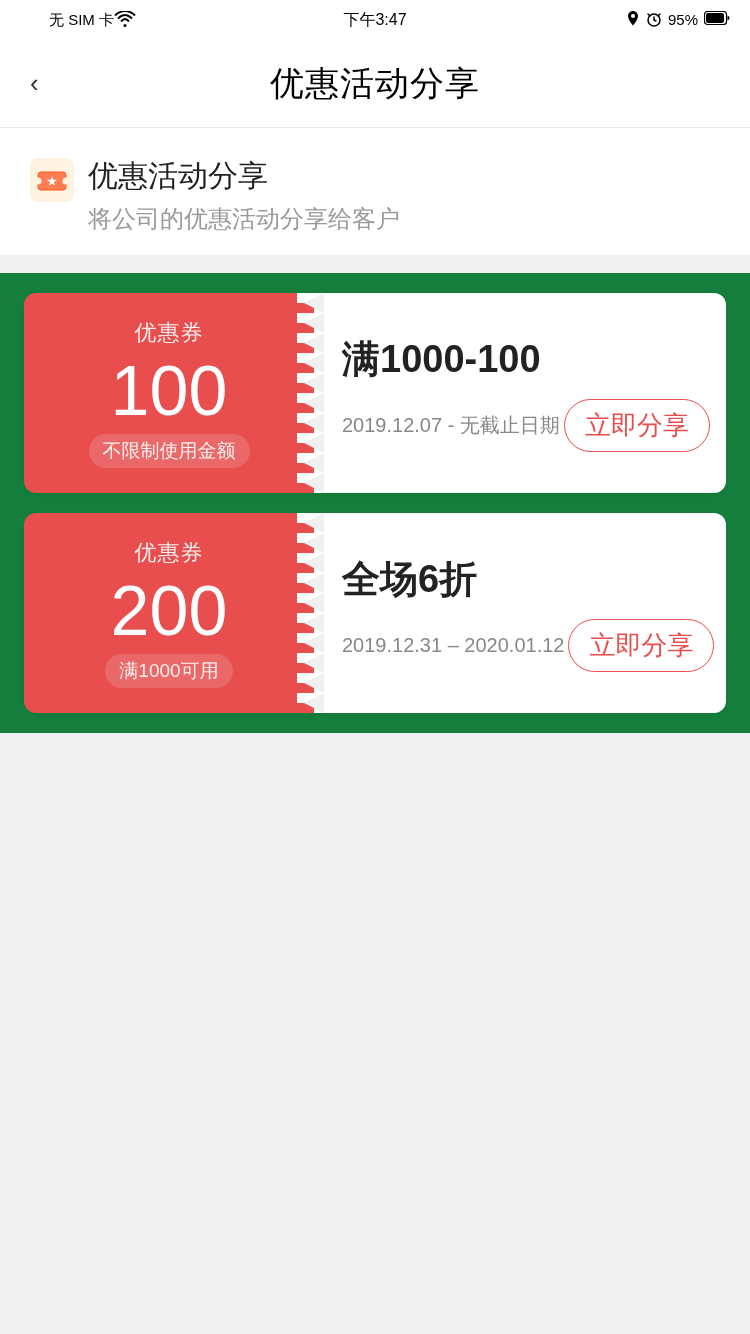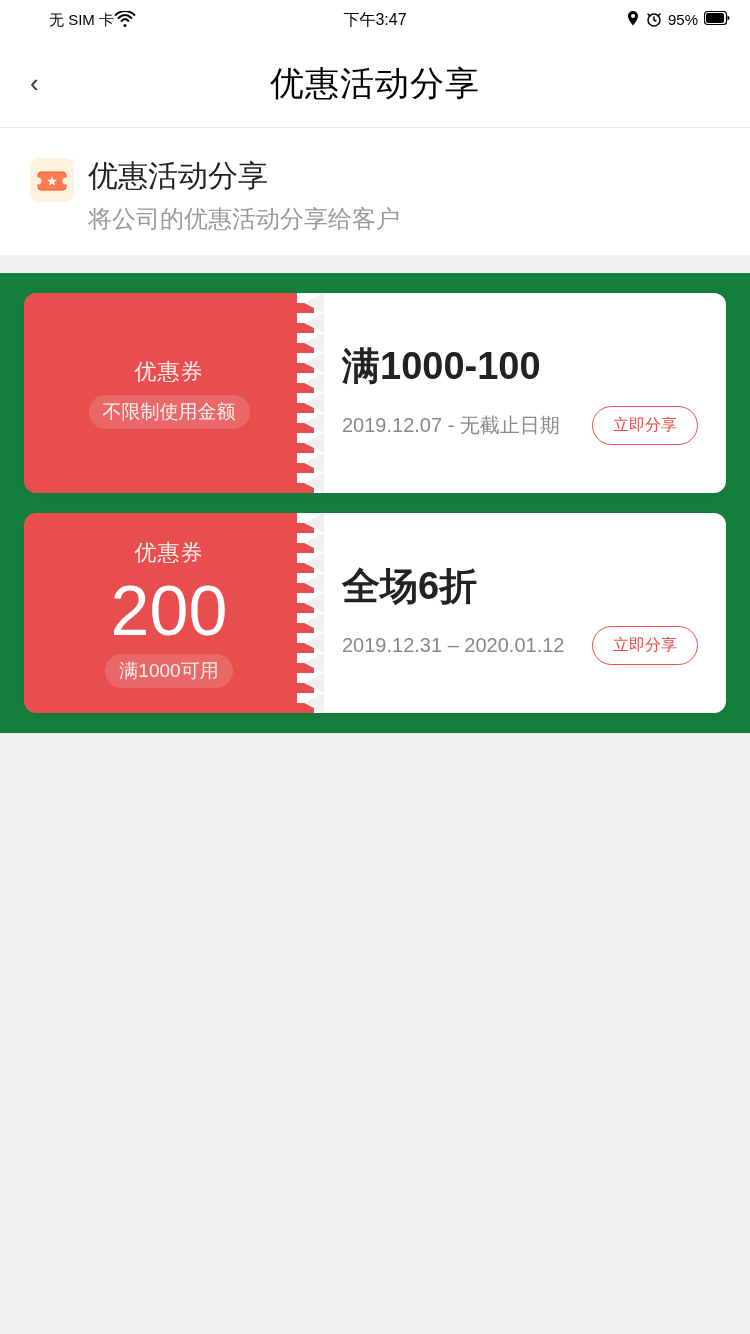--- a/index.html
+++ b/index.html
@@ -190,21 +190,21 @@
     }
     .coupon-date {
       font-size: 20px;
       color: #888;
       flex-shrink: 0;
     }
     .coupon-share-btn {
       border: 1.5px solid #e84e4e;
       border-radius: 28px;
       padding: 8px 20px;
-      font-size: 16px;
+      font-size: 26px;
       color: #e84e4e;
       background: #fff;
       cursor: pointer;
       white-space: nowrap;
       flex-shrink: 0;
     }
 
     
     .main-content {
       background: #f0f0f0;
@@ -289,20 +289,21 @@
   </div>
 </div>
 
 <div class="divider"></div>
 
 <div class="coupon-list">
 
   <div class="coupon-card">
     <div class="coupon-left" style="background: #e84e4e;">
       <div class="coupon-label">优惠券</div>
+      <div class="coupon-amount">100</div>
       <div class="coupon-condition">不限制使用金额</div>
 
       <svg class="zigzag-svg" viewBox="0 0 20 200" preserveAspectRatio="none">
         <path d="M20,0 L0,10 L20,20 L0,30 L20,40 L0,50 L20,60 L0,70 L20,80 L0,90 L20,100 L0,110 L20,120 L0,130 L20,140 L0,150 L20,160 L0,170 L20,180 L0,190 L20,200 L20,0 Z" fill="#f0f0f0"></path>
       </svg>
     </div>
     <div class="coupon-right">
       <div class="coupon-name">满1000-100</div>
       <div class="coupon-date-row">
         <div class="coupon-date">2019.12.07 - 无截止日期</div>

